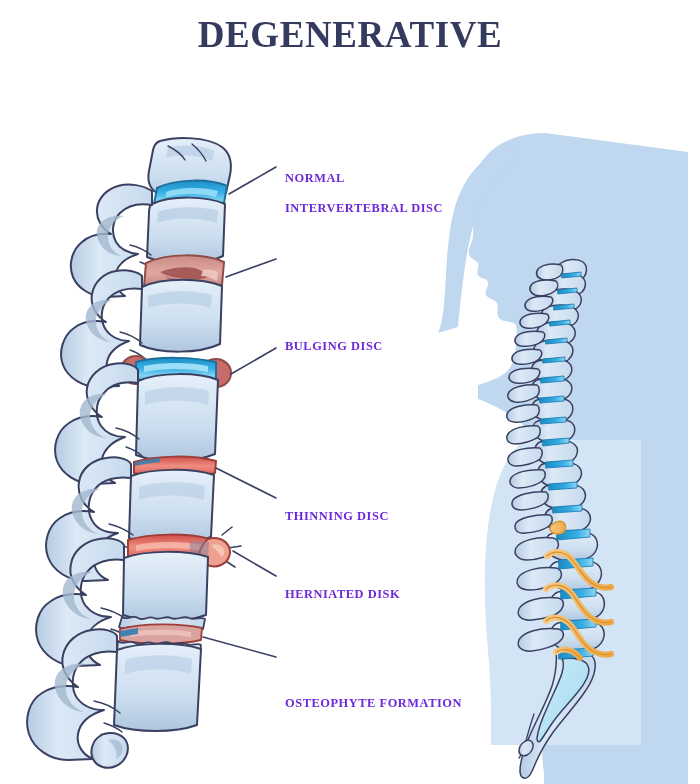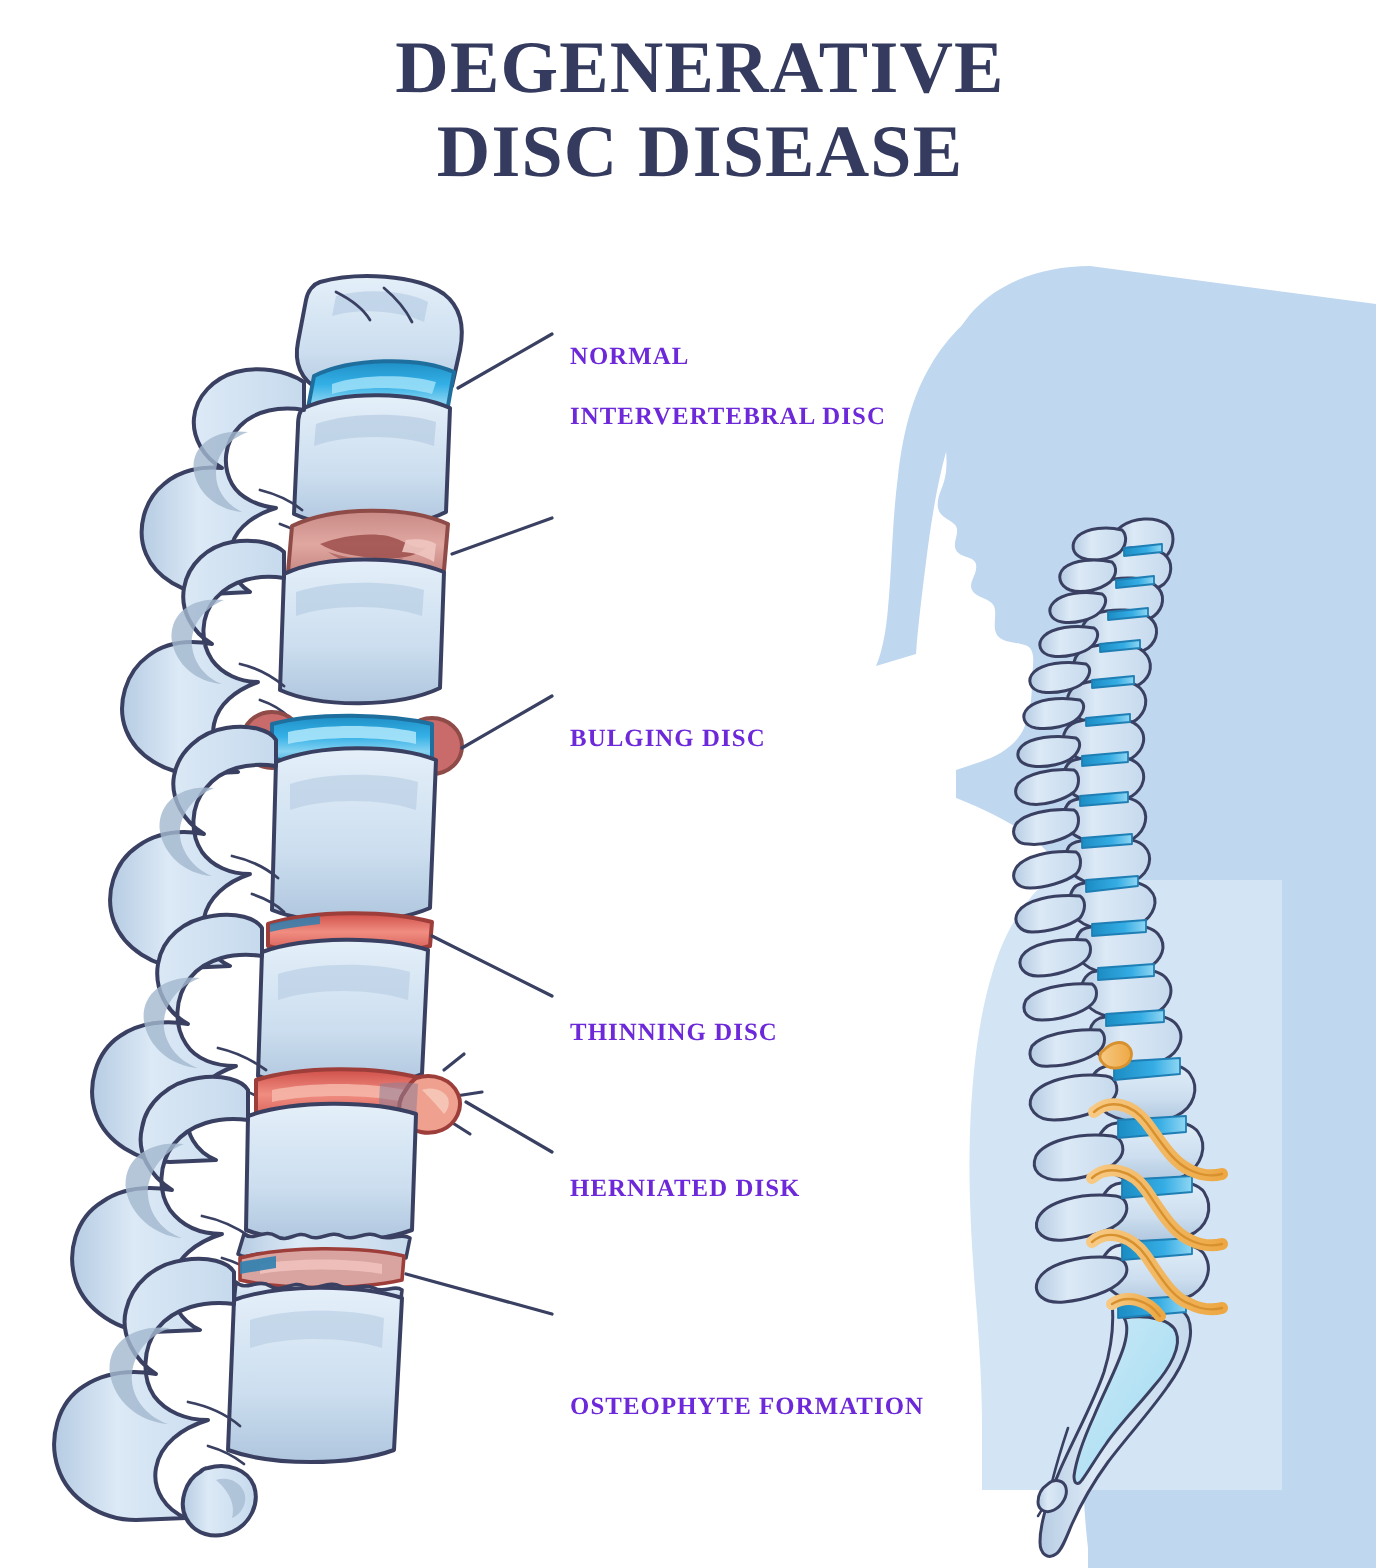--- a/index.html
+++ b/index.html
@@ -41,21 +41,20 @@
 
   svg.art{position:absolute;left:0;top:0;width:700px;height:784px;}
 </style>
 </head>
 <body>
 
 <div id="stage">
 
   <div class="title-block">
     <div class="title-line">DEGENERATIVE</div>
-    <div class="title-line">DISC DISEASE</div>
   </div>
 
   <svg class="art" viewBox="0 0 700 784">
     <defs>
       <linearGradient id="gBone" x1="0" y1="0" x2="1" y2="0">
         <stop offset="0%" stop-color="#B6CCE3"></stop>
         <stop offset="35%" stop-color="#DCE9F6"></stop>
         <stop offset="100%" stop-color="#C6DAED"></stop>
       </linearGradient>
       <linearGradient id="gBoneV" x1="0" y1="0" x2="0" y2="1">
@@ -408,21 +407,21 @@
       <path d="M203 637 L276 657"></path>
     </g>
   </svg>
 
   <div class="label" style="left:285px;top:156px;">
     <span>NORMAL</span><br>
     <span>INTERVERTEBRAL DISC</span>
   </div>
 
 
-  <div class="label" style="left:285px;top:347px;">
+  <div class="label" style="left:285px;top:324px;">
     <span>BULGING DISC</span>
   </div>
 
   <div class="label" style="left:285px;top:494px;">
     <span>THINNING DISC</span>
   </div>
 
   <div class="label" style="left:285px;top:572px;">
     <span>HERNIATED DISK</span>
   </div>

